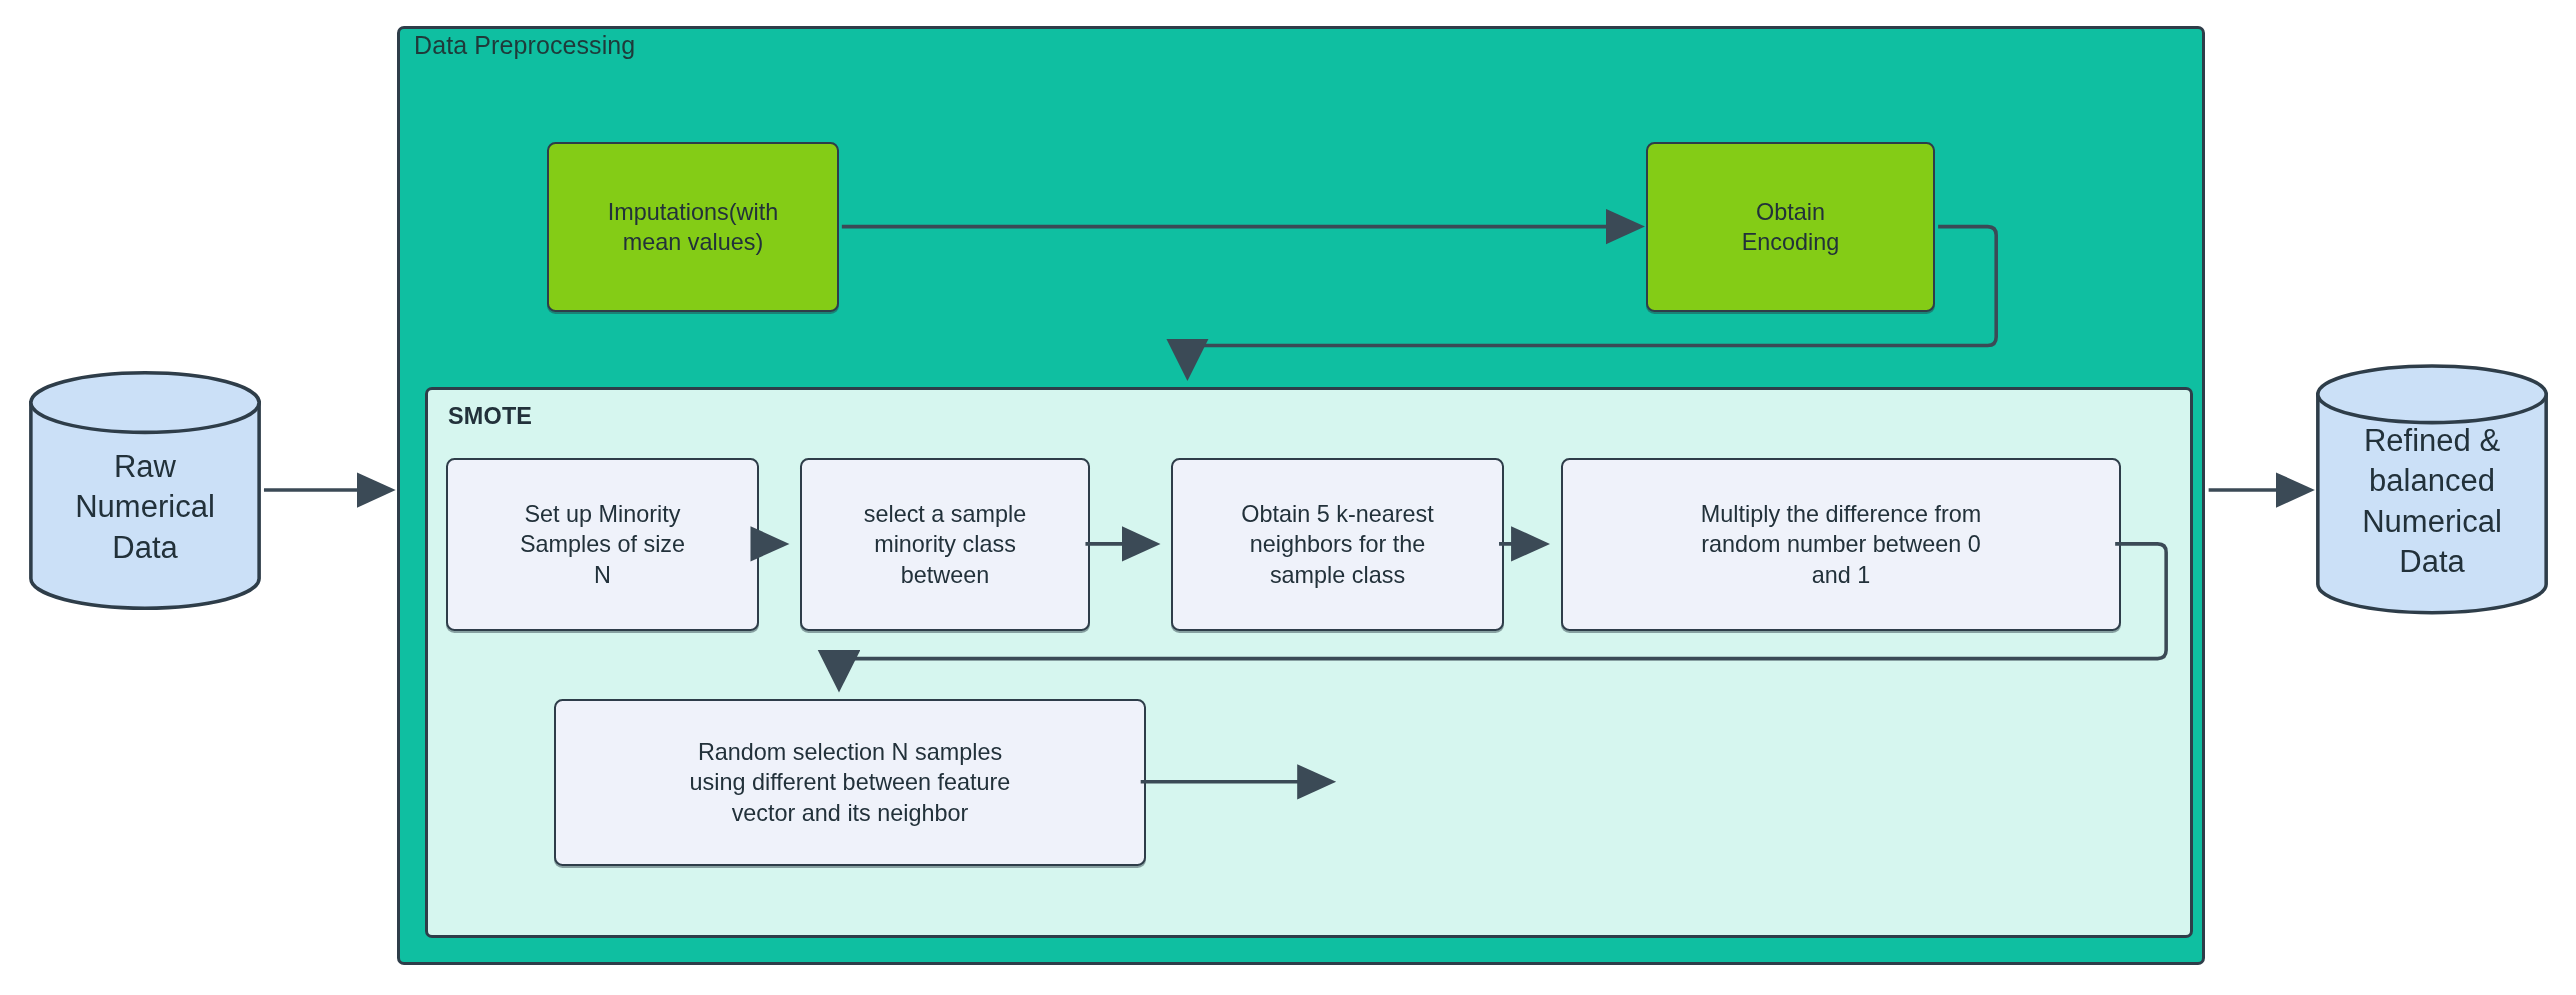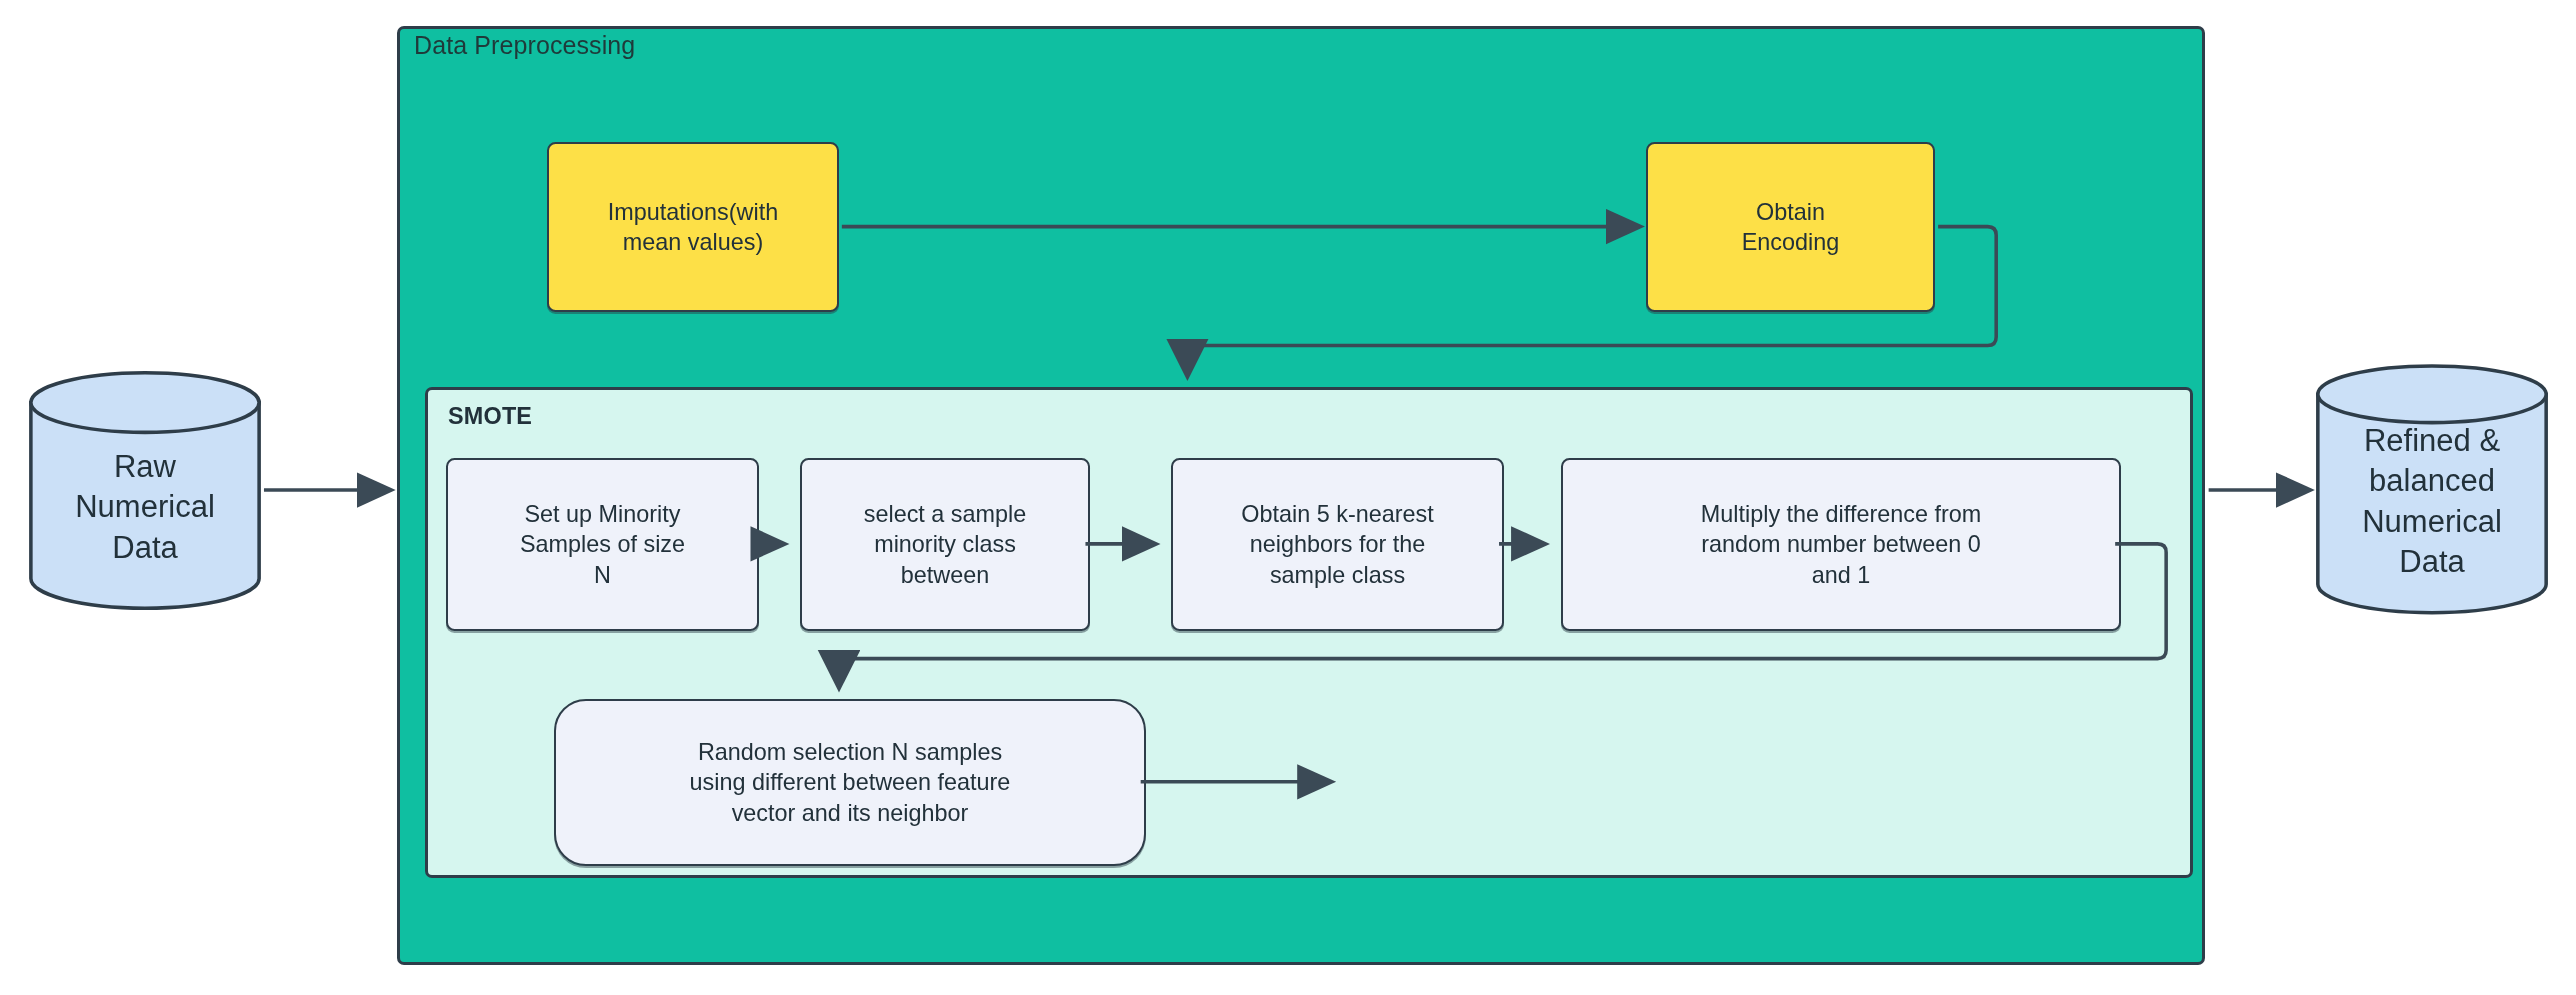--- a/index.html
+++ b/index.html
@@ -54,21 +54,21 @@
     letter-spacing: 0.1px;
     white-space: nowrap;
   }
 
   
   .cluster-inner {
     position: absolute;
     left: 425px;
     top: 387px;
     width: 1768px;
-    height: 491px;
+    height: 551px;
     background: #D6F6EF;
     border: 3.5px solid #2e3d49;
     border-radius: 7px;
     box-sizing: border-box;
     z-index: 10;
   }
   .cluster-inner-label {
     position: absolute;
     left: 20px;
     top: 12.8px;
@@ -89,21 +89,21 @@
     align-items: center;
     justify-content: center;
     text-align: center;
     color: #22313a;
     font-size: 23.4px;
     line-height: 1.30;
     padding: 4.3px 10px;
     z-index: 20;
     box-shadow: 0 2.1px 0 rgba(40,55,66,0.45);
   }
-  .node.on-teal   { background: #fde047; }
+  .node.on-teal   { background: #84cc16; }
   .node.on-mint   { background: #EFF2FA; margin-left: 8px; }
 
   
   .db {
     position: absolute;
     z-index: 20;
   }
   .db svg { display: block; overflow: visible; }
   .db-label {
     position: absolute;
@@ -194,21 +194,21 @@
   </div>
 
   <div class="node on-mint" style="left:1553px; top:458px; width:560px; height:173px;">
     <div>
       <div>Multiply the difference from</div>
       <div>random number between 0</div>
       <div>and 1</div>
     </div>
   </div>
 
-  <div class="node on-mint" style="left:546px; top:699px; width:592px; height:167px;border-radius:32px;">
+  <div class="node on-mint" style="left:546px; top:699px; width:592px; height:167px;">
     <div>
       <div>Random selection N samples</div>
       <div>using different between feature</div>
       <div>vector and its neighbor</div>
     </div>
   </div>
 
 
   <svg id="edges" viewBox="0 0 3636 1405">
     <defs>

